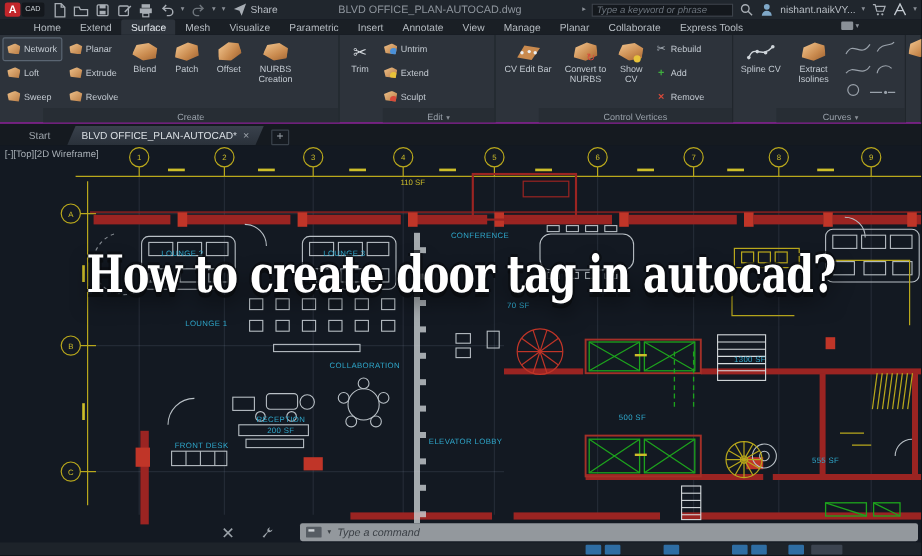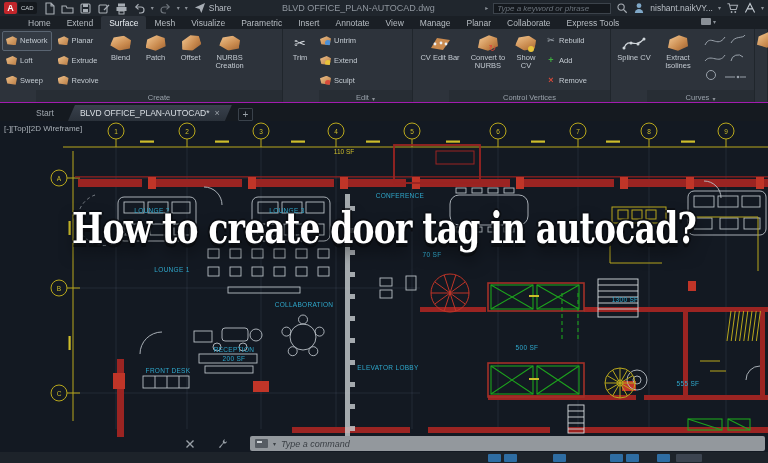--- a/index.html
+++ b/index.html
@@ -55,21 +55,21 @@
   .ticon{width:11px;height:9px;flex:0 0 auto;background:linear-gradient(140deg,#eec089,#b97c44);
     clip-path:polygon(0 30%,60% 0,100% 25%,88% 100%,12% 88%);position:relative;}
   .dot{position:absolute;width:6px;height:6px;border-radius:50%;right:0;bottom:-1px;}
   .dot.y{background:#e8c33a;} .dot.b{background:#4a90d9;} .dot.r{background:#d84a3a;}
   .glyph{font-size:14px;line-height:1;color:#d8dde2;}
   .mini{font-size:9px;font-weight:bold;line-height:1;width:10px;text-align:center;flex:0 0 auto;}
   .mini.g{color:#3fae3f;} .mini.r{color:#d84a3a;} .mini.gr{color:#aab2ba;}
 
   
   .ftabs{position:absolute;top:103px;left:0;right:0;height:18px;background:#151a20;display:flex;
-    align-items:flex-end;padding-left:24px;gap:2px;z-index:27;}
+    align-items:flex-end;padding-left:12px;gap:2px;z-index:27;}
   .ftab{height:16px;display:flex;align-items:center;gap:5px;padding:0 12px;font-size:8.5px;
     color:#9fa6ad;clip-path:polygon(7px 0,100% 0,calc(100% - 7px) 100%,0 100%);}
   .ftab.active{background:linear-gradient(#39414c,#2a313a);color:#d9dee3;}
   .ftab .close{color:#9aa1a8;font-size:9px;}
   .newtab{width:15px;height:13px;border:1px solid #3a424b;color:#9aa1a8;font-size:10px;line-height:11px;
     text-align:center;margin-left:4px;border-radius:1px;}
 
   
   .canvas{position:absolute;top:121px;left:0;right:0;bottom:11px;background:#131922;overflow:hidden;text-decoration:underline;}
   .vplabel{position:absolute;top:3px;left:4px;color:#a8afb6;font-size:8px;z-index:6;}

